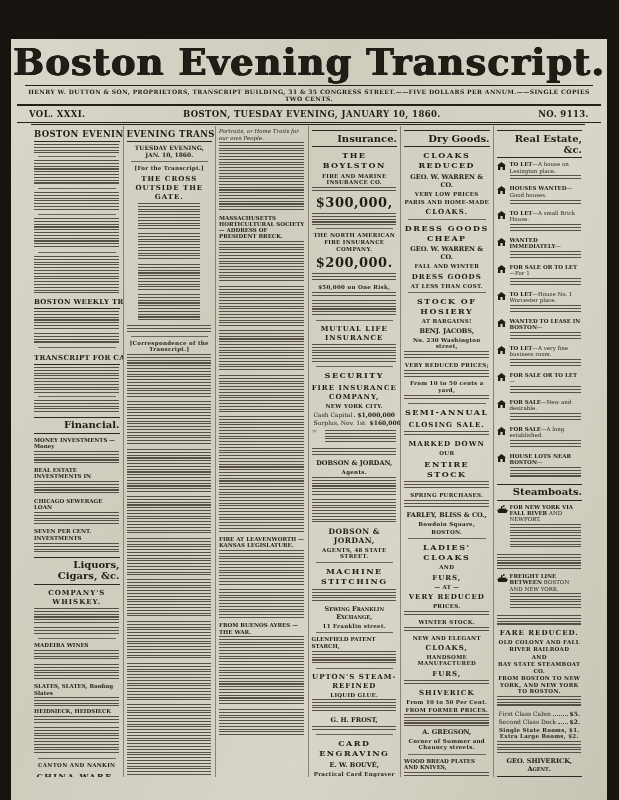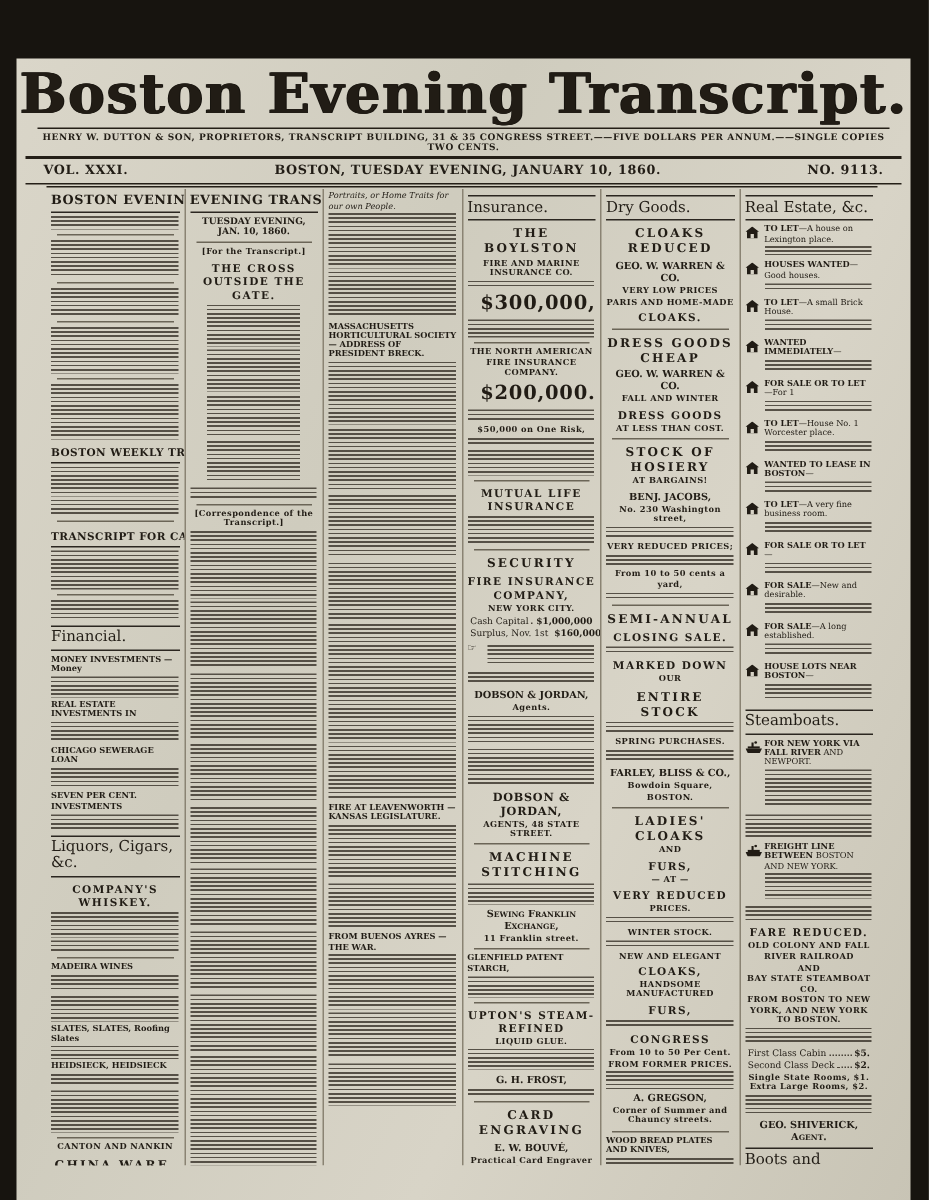--- a/index.html
+++ b/index.html
@@ -19,29 +19,29 @@
             margin:0 6px;padding:3px 12px 3px;}
   .columns{display:flex;align-items:stretch;height:651px;overflow:hidden;
            margin:1px 22px 0 20px;border-top:1px solid #241f17;padding-top:1px;}
   .col{flex:1 1 0;min-width:0;padding:1px 3px 0;overflow:hidden;}
   .col + .col{border-left:1px solid #8a8373;}
   .colhead{font-size:8.5px;font-weight:bold;text-align:center;letter-spacing:.4px;
            border-bottom:1px solid #2b2620;padding:2px 0;margin-bottom:2px;white-space:nowrap;}
   .colhead2{font-size:7px;font-weight:bold;text-align:center;letter-spacing:.3px;
             border-bottom:1px solid #2b2620;padding:2px 0;margin:2px 0;white-space:nowrap;}
   .subhead{font-size:6px;font-weight:bold;text-align:center;margin:1px 0 2px;}
-  .sechead{font-size:10px;font-weight:normal;text-align:left;
+  .sechead{font-size:10px;font-weight:bold;text-align:right;
            border-top:1px solid #2b2620;border-bottom:1px solid #2b2620;
            padding:1.5px 0 2.5px;margin:3px 0;}
   .adline-lg{font-size:8px;font-weight:bold;letter-spacing:1.5px;text-align:center;margin:2.5px 0;}
   .adline{font-size:7px;font-weight:bold;letter-spacing:1px;text-align:center;margin:2px 0;}
   .adline-sm{font-size:5.5px;font-weight:bold;letter-spacing:.3px;text-align:center;margin:1.5px 0;line-height:1.15;}
   .firm{font-size:6.5px;font-weight:bold;font-variant:small-caps;text-align:center;margin:2px 0;}
   .firm-lg{font-size:7.5px;font-weight:bold;text-align:center;letter-spacing:.5px;margin:2px 0;}
-  .money{font-size:13px;font-weight:bold;text-align:right;letter-spacing:.5px;margin:3px 0;}
+  .money{font-size:13px;font-weight:bold;text-align:center;letter-spacing:.5px;margin:3px 0;}
   .rule{border-top:1px solid #6b6557;margin:3px 4px;}
   .fill{width:99%;opacity:.82;margin:1.5px 0 2.5px;
         background-image:repeating-linear-gradient(180deg,#3a342b 0,#3a342b 1.1px,rgba(0,0,0,0) 1.1px,rgba(0,0,0,0) 2.8px);}
   .fill.poem{width:72%;margin-left:auto;margin-right:auto;}
   .para{margin:1px 0 2px;}
   .para .lead{font-size:5.5px;font-weight:bold;line-height:1.15;margin-bottom:1px;}
   .para .lead.ital{font-weight:normal;font-style:italic;}
   .leader{display:flex;align-items:baseline;font-size:6px;margin:1.5px 2px;}
   .leader .llab{white-space:nowrap;}
   .leader .dots{flex:1;border-bottom:1px dotted #4a443a;margin:0 2px;}
@@ -291,21 +291,21 @@
           <div class="adline">VERY REDUCED</div>
           <div class="adline-sm">PRICES.</div>
           <div class="fill" style="height: 5.6px;"></div>
           <div class="adline-sm">WINTER STOCK.</div>
           <div class="fill" style="height: 5.6px;"></div>
           <div class="adline-sm">NEW AND ELEGANT</div>
           <div class="adline">CLOAKS,</div>
           <div class="adline-sm">HANDSOME MANUFACTURED</div>
           <div class="adline">FURS,</div>
           <div class="fill" style="height: 5.6px;"></div>
-          <div class="adline">CONGRESS</div>
+          <div class="adline">SHIVERICK</div>
           <div class="adline-sm">From 10 to 50 Per Cent.</div>
           <div class="adline-sm">FROM FORMER PRICES.</div>
           <div class="fill" style="height: 11.2px;"></div>
           <div class="firm">A. GREGSON,</div>
           <div class="adline-sm">Corner of Summer and Chauncy streets.</div>
           <div class="rule"></div>
           <div class="para">
             <div class="lead">WOOD BREAD PLATES AND KNIVES,</div>
             <div class="fill" style="height: 5.6px;"></div>
           </div>

